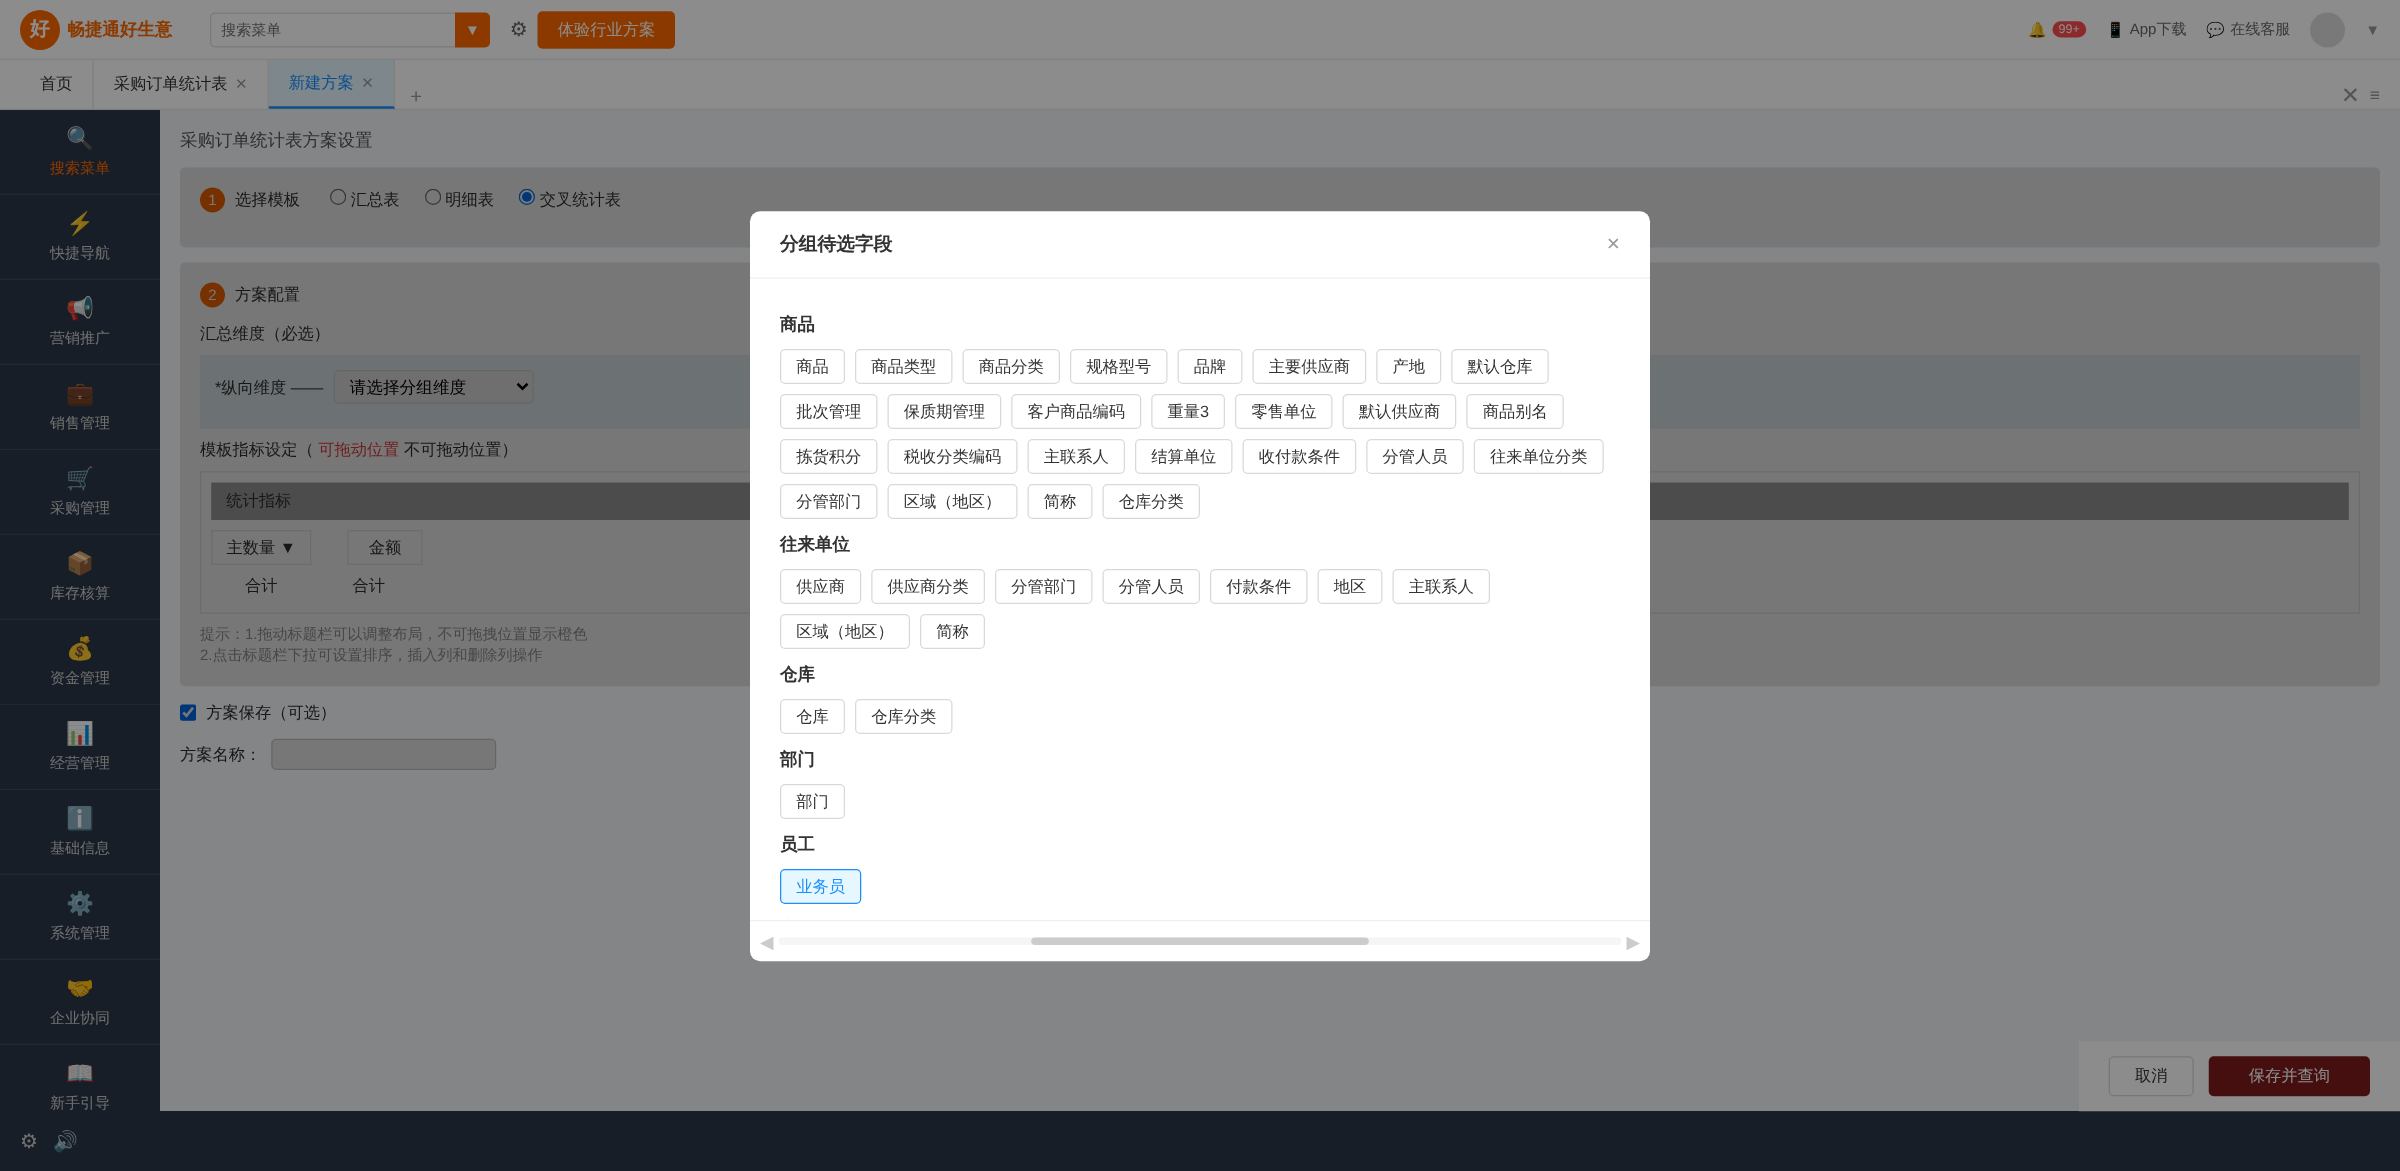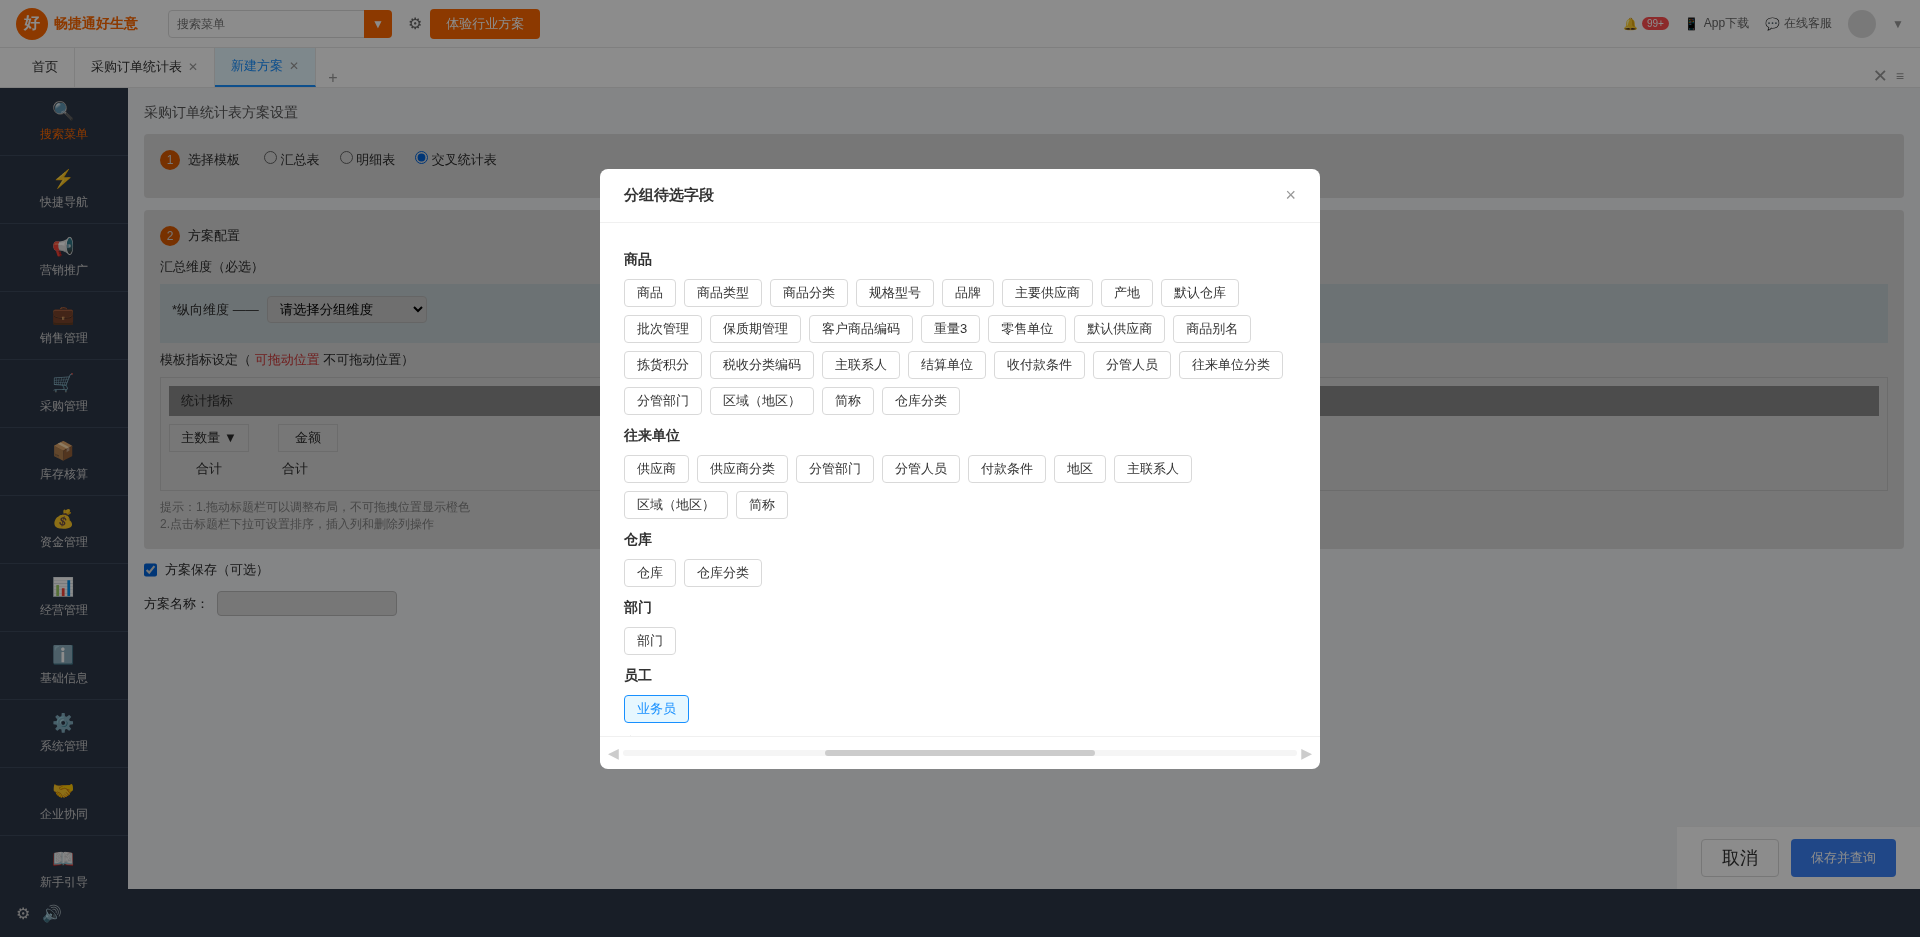--- a/index.html
+++ b/index.html
@@ -214,29 +214,29 @@
       font-size: 16px;
     }
 
     
     .btn-cancel {
       background: #fff;
       border: 1px solid #d9d9d9;
       border-radius: 4px;
       padding: 6px 20px;
       cursor: pointer;
-      font-size: 18px;
+      font-size: 13px;
       color: #333;
     }
     .btn-primary {
-      background: #3b82f6;
+      background: #7f1d1d;
       color: #fff;
       border: none;
       border-radius: 4px;
-      padding: 6px 20px;
+      padding: 6px 32px;
       cursor: pointer;
       font-size: 13px;
     }
 
     
     .modal-overlay {
       position: fixed;
       top: 0; left: 0; right: 0; bottom: 0;
       background: rgba(0,0,0,0.45);
       z-index: 200;

